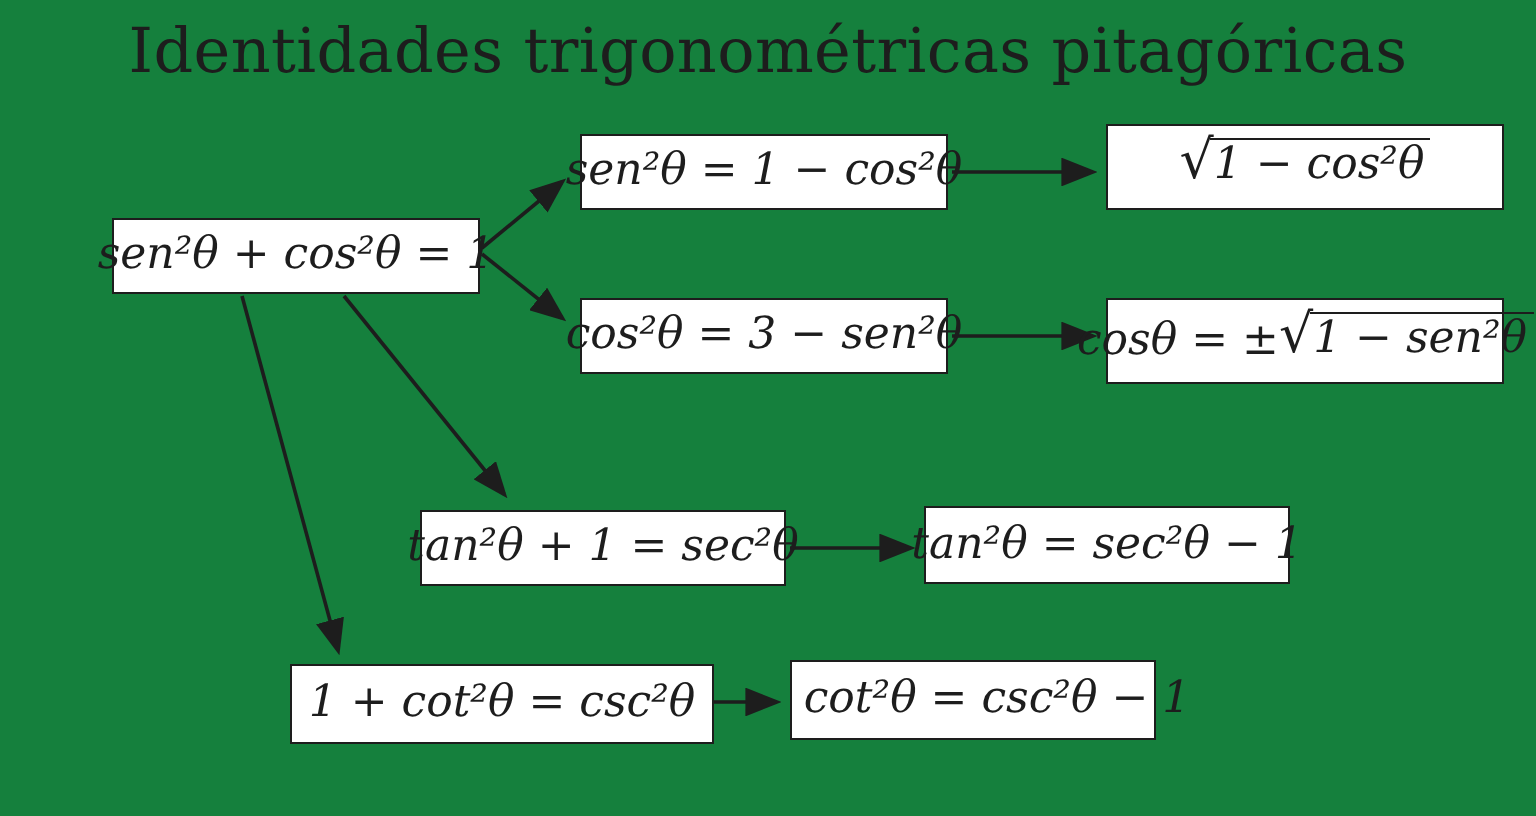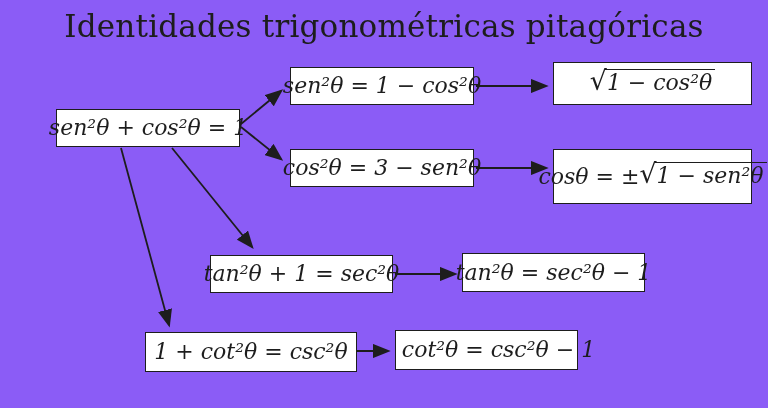--- a/index.html
+++ b/index.html
@@ -4,21 +4,21 @@
 <style>
   html, body {
     margin: 0;
     padding: 0;
     background: #ffffff;
   }
   .canvas {
     position: relative;
     width: 768px;
     height: 408px;
-    background: #8b5cf6;
+    background: #15803d;
     color: #1d1d1d;
     font-family: "DejaVu Serif", "Liberation Serif", serif;
     overflow: hidden;
   }
   .title {
     position: absolute;
     left: 0;
     top: 8px;
     width: 100%;
     margin: 0;
@@ -44,21 +44,21 @@
     justify-content: center;
     font-style: italic;
     font-size: 22px;
     white-space: nowrap;
     line-height: 1;
   }
   .node-root        { left: 56px;  top: 109px; width: 184px; height: 38px; }
   .node-sen-ident   { left: 290px; top: 67px;  width: 184px; height: 38px; }
   .node-sen-sqrt    { left: 553px; top: 62px;  width: 199px; height: 43px; }
   .node-cos-ident   { left: 290px; top: 149px; width: 184px; height: 38px; }
-  .node-cos-sqrt    { left: 553px; top: 149px; width: 199px; height: 55px; }
+  .node-cos-sqrt    { left: 553px; top: 149px; width: 199px; height: 43px; }
   .node-tan-ident   { left: 210px; top: 255px; width: 183px; height: 38px; }
   .node-tan-result  { left: 462px; top: 253px; width: 183px; height: 39px; }
   .node-cot-ident   { left: 145px; top: 332px; width: 212px; height: 40px; }
   .node-cot-result  { left: 395px; top: 330px; width: 183px; height: 40px; padding-left: 24px; }
   .sqrt-sym {
     font-style: normal;
     font-size: 1.22em;
     line-height: 1;
     position: relative;
     top: -2px;

